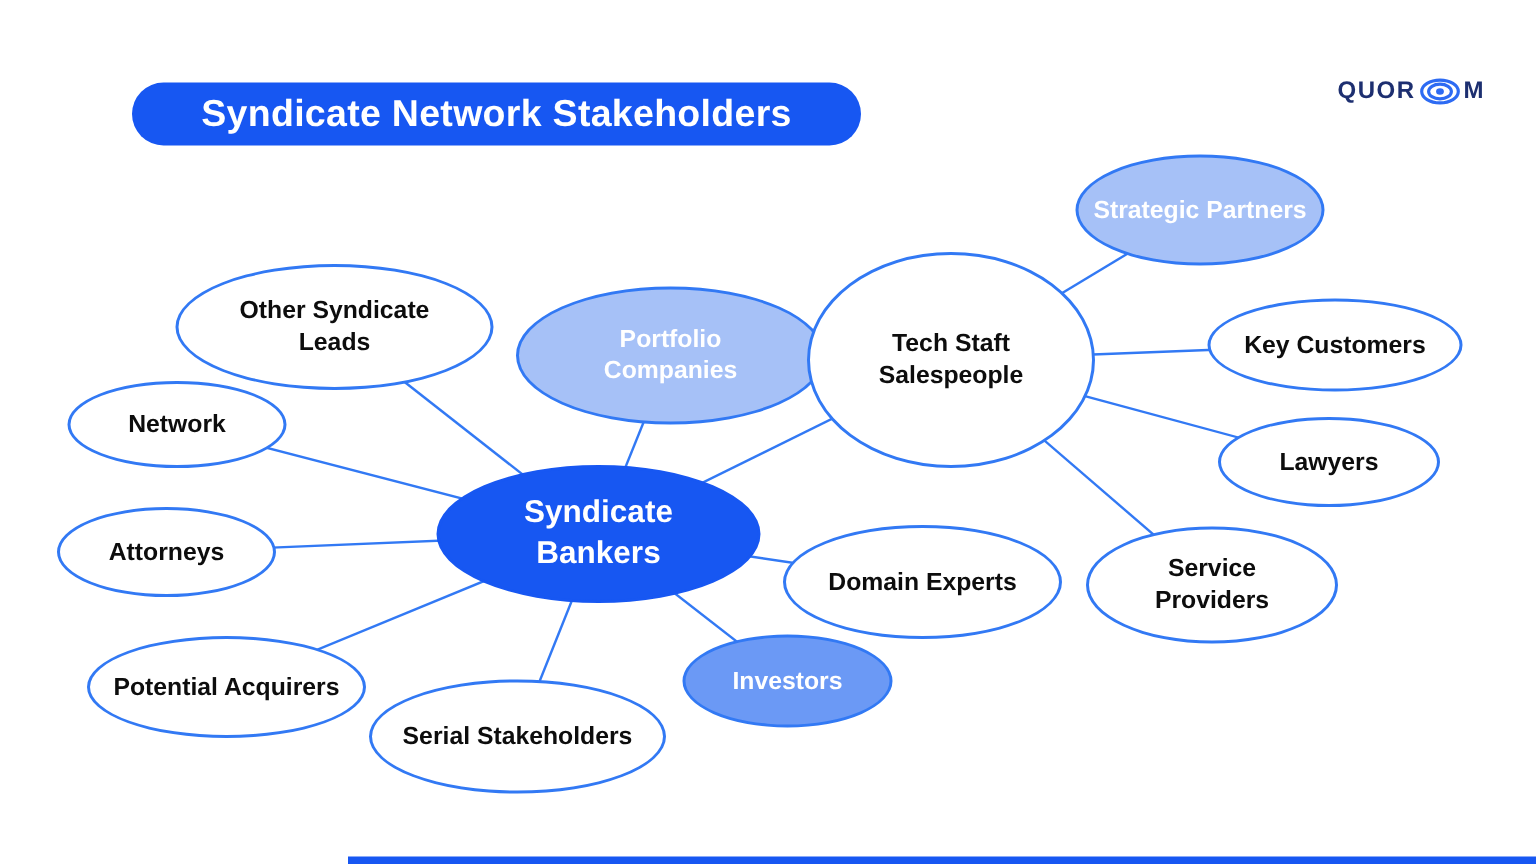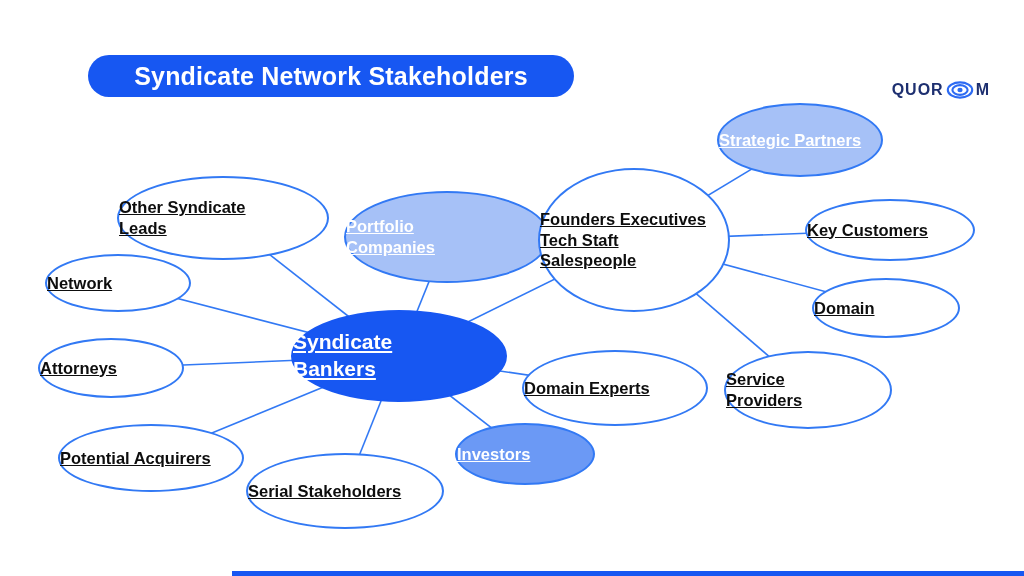--- a/index.html
+++ b/index.html
@@ -31,41 +31,39 @@
   
   .logo {
     position: absolute;
     right: 34px; top: 52px;
     display: flex; align-items: center;
     gap: 1px;
     color: var(--logo-navy, #1D2F70);
     font-weight: 700;
     font-size: 16px;
     letter-spacing: 1px;
-    margin-top: 29px;
   }
   .logo .lens { display: inline-flex; margin: 0 1px; }
 
   
   .edge-layer { position: absolute; inset: 0; z-index: 1; }
 
   
   .node {
     position: absolute;
     z-index: 2;
     box-sizing: border-box;
     border-radius: 50%;
     display: flex; flex-direction: column;
-    align-items: flex-start; justify-content: center;
+    align-items: center; justify-content: center;
     text-align: center;
     font-size: 16.5px;
     font-weight: 600;
     line-height: 1.27;
     white-space: nowrap;
-    text-decoration: underline;
   }
   .node.outline { background: #ffffff; border: 2px solid var(--border-blue, #3279F4); color: #0d0d0d; }
   .node.light   { background: var(--light-fill, #A6C1F7); border: 2px solid var(--border-blue, #3279F4); color: #ffffff; }
   .node.medium  { background: var(--medium-fill, #6B99F5); border: 2px solid var(--border-blue, #3279F4); color: #ffffff; }
   .node.primary { background: var(--primary, #1757F2); border: 2px solid var(--primary, #1757F2); color: #ffffff; font-weight: 700; font-size: 21px; }
 
   
   .footer-bar {
     position: absolute;
     left: 232px; right: 0; bottom: 0;
@@ -114,32 +112,31 @@
   <div id="node-layer">
       <div class="node outline" style="left: 117px; top: 176px; width: 212px; height: 84px;">
         <div>Other Syndicate</div>
         <div>Leads</div>
       </div>
       <div class="node light" style="left: 344px; top: 191px; width: 206px; height: 92px;">
         <div>Portfolio</div>
         <div>Companies</div>
       </div>
       <div class="node outline" style="left: 538px; top: 168px; width: 192px; height: 144px;">
-        <div>Founders Executives</div>
         <div>Tech Staft</div>
         <div>Salespeople</div>
       </div>
       <div class="node light" style="left: 717px; top: 103px; width: 166px; height: 74px;">
         <div>Strategic Partners</div>
       </div>
       <div class="node outline" style="left: 805px; top: 199px; width: 170px; height: 62px;">
         <div>Key Customers</div>
       </div>
       <div class="node outline" style="left: 812px; top: 278px; width: 148px; height: 60px;">
-        <div>Domain</div>
+        <div>Lawyers</div>
       </div>
       <div class="node outline" style="left: 724px; top: 351px; width: 168px; height: 78px;">
         <div>Service</div>
         <div>Providers</div>
       </div>
       <div class="node outline" style="left: 522px; top: 350px; width: 186px; height: 76px;">
         <div>Domain Experts</div>
       </div>
       <div class="node medium" style="left: 455px; top: 423px; width: 140px; height: 62px;">
         <div>Investors</div>

